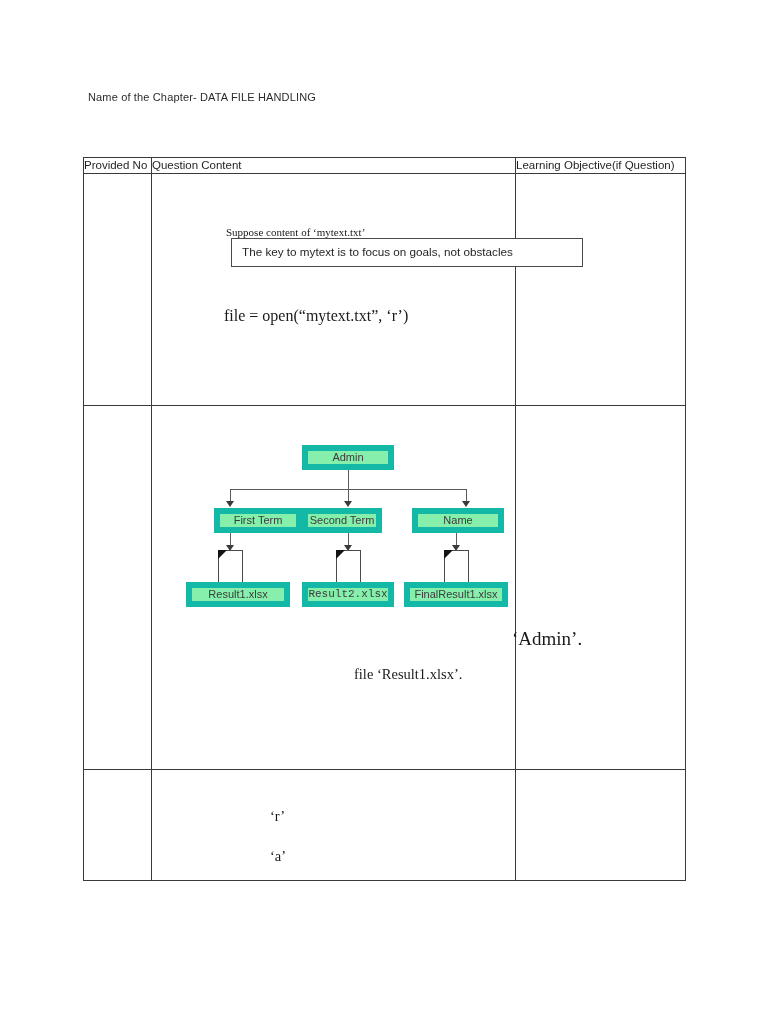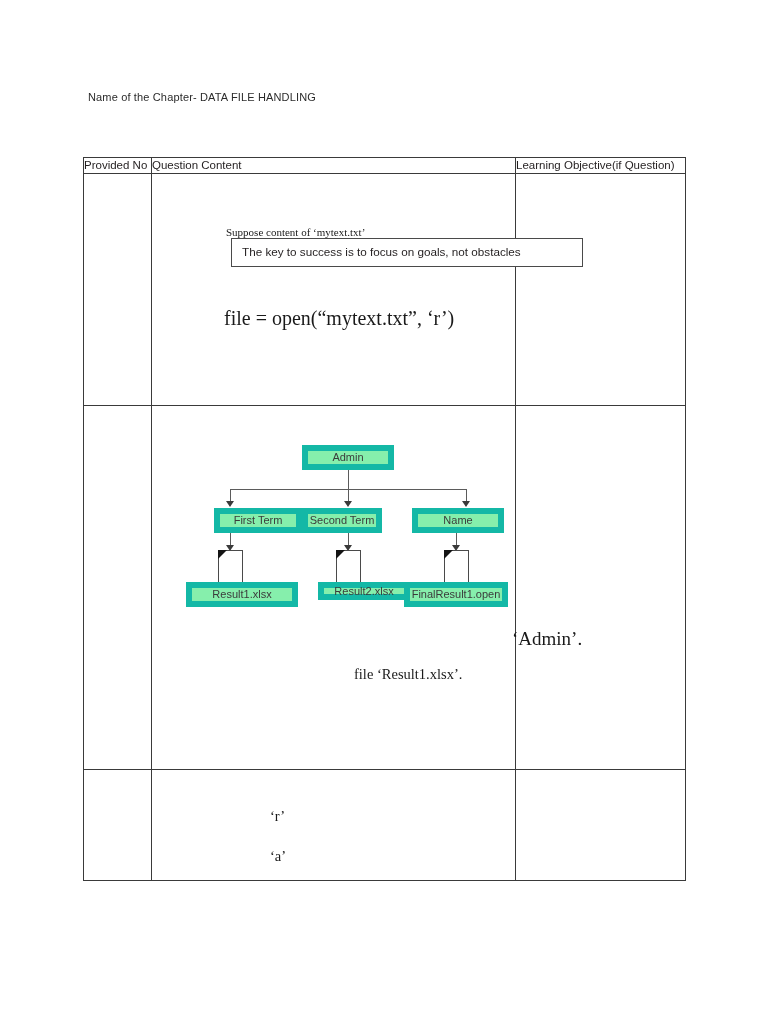--- a/index.html
+++ b/index.html
@@ -96,21 +96,21 @@
     top: 6px;
     font-family: "Liberation Sans", sans-serif;
     font-size: 11.7px;
     color: #231f20;
     white-space: nowrap;
   }
   .r1-code {
     position: absolute;
     left: 72px;
     top: 133px;
-    font-size: 20px;
+    font-size: 16px;
     white-space: nowrap;
   }
 
   
   .diagram {
     position: absolute;
     left: 0;
     top: 0;
     width: 364px;
     height: 363px;
@@ -125,22 +125,22 @@
     color: #3b3b3b;
     display: flex;
     align-items: center;
     justify-content: center;
     white-space: nowrap;
   }
   .node-admin   { left: 150px; top: 39px;  width: 92px; height: 25px; }
   .node-first   { left: 34px;  top: 102px; width: 88px; height: 25px; margin-left: 28px; }
   .node-second  { left: 150px; top: 102px; width: 80px; height: 25px; }
   .node-final   { left: 260px; top: 102px; width: 92px; height: 25px; }
-  .node-res1    { left: 34px;  top: 176px; width: 112px; height: 25px; }
-  .node-res2    { left: 166px; top: 176px; width: 92px; height: 18px; }
+  .node-res1    { left: 34px;  top: 176px; width: 104px; height: 25px; }
+  .node-res2    { left: 150px; top: 176px; width: 92px; height: 25px; font-family: Liberation Mono, monospace; }
   .node-res3    { left: 252px; top: 176px; width: 104px; height: 25px; }
 
   .line {
     position: absolute;
     background: #5b5b5b;
   }
   .v-line { width: 1px; }
   .h-line { height: 1px; }
 
   .arrow {
@@ -223,21 +223,21 @@
     </thead>
     <tbody>
 
       <tr>
         <td></td>
         <td>
           <div class="row1-body">
             <div class="serif r1-line1">Suppose content of ‘mytext.txt’</div>
 
             <div class="quote-box">
-              <div class="quote-text">The key to success is to focus on goals, not obstacles</div>
+              <div class="quote-text">The key to mytext is to focus on goals, not obstacles</div>
             </div>
 
             <div class="serif r1-code">file = open(“mytext.txt”, ‘r’)</div>
           </div>
         </td>
         <td></td>
       </tr>
 
       <tr>
         <td></td>
@@ -269,21 +269,21 @@
               <div class="arrow" style="left:74px; top:139px;"></div>
               <div class="arrow" style="left:192px; top:139px;"></div>
               <div class="arrow" style="left:300px; top:139px;"></div>
 
               <div class="file-icon" style="left:66px; top:144px;"></div>
               <div class="file-icon" style="left:184px; top:144px;"></div>
               <div class="file-icon" style="left:292px; top:144px;"></div>
 
               <div class="node node-res1">Result1.xlsx</div>
               <div class="node node-res2">Result2.xlsx</div>
-              <div class="node node-res3">FinalResult1.open</div>
+              <div class="node node-res3">FinalResult1.xlsx</div>
             </div>
 
             <div class="serif r2-admin-text">‘Admin’.</div>
             <div class="serif r2-file-text">file ‘Result1.xlsx’.</div>
           </div>
         </td>
         <td></td>
       </tr>
 
       <tr>

